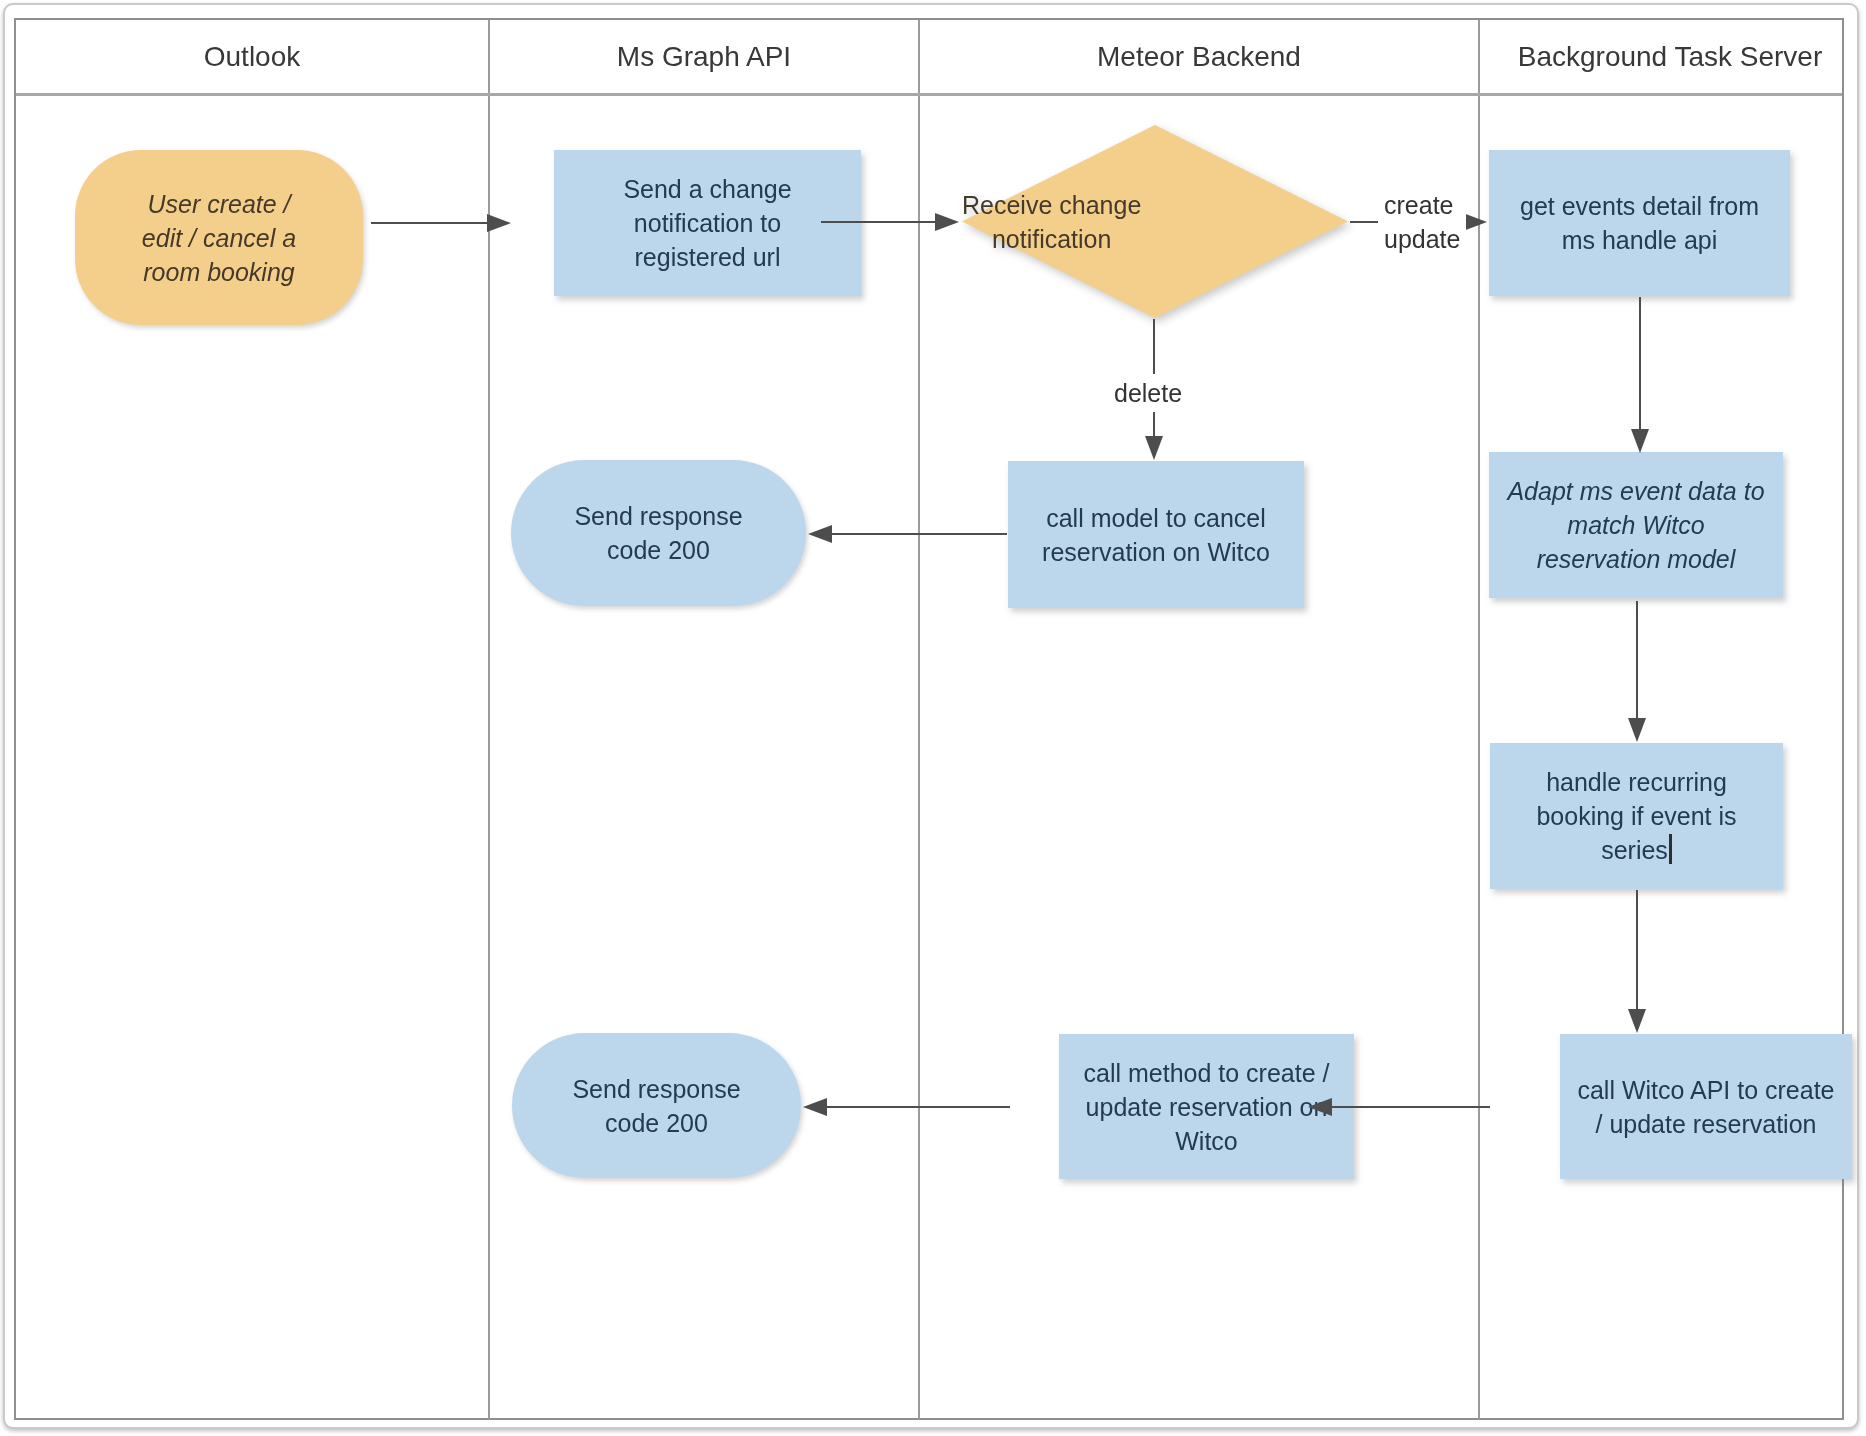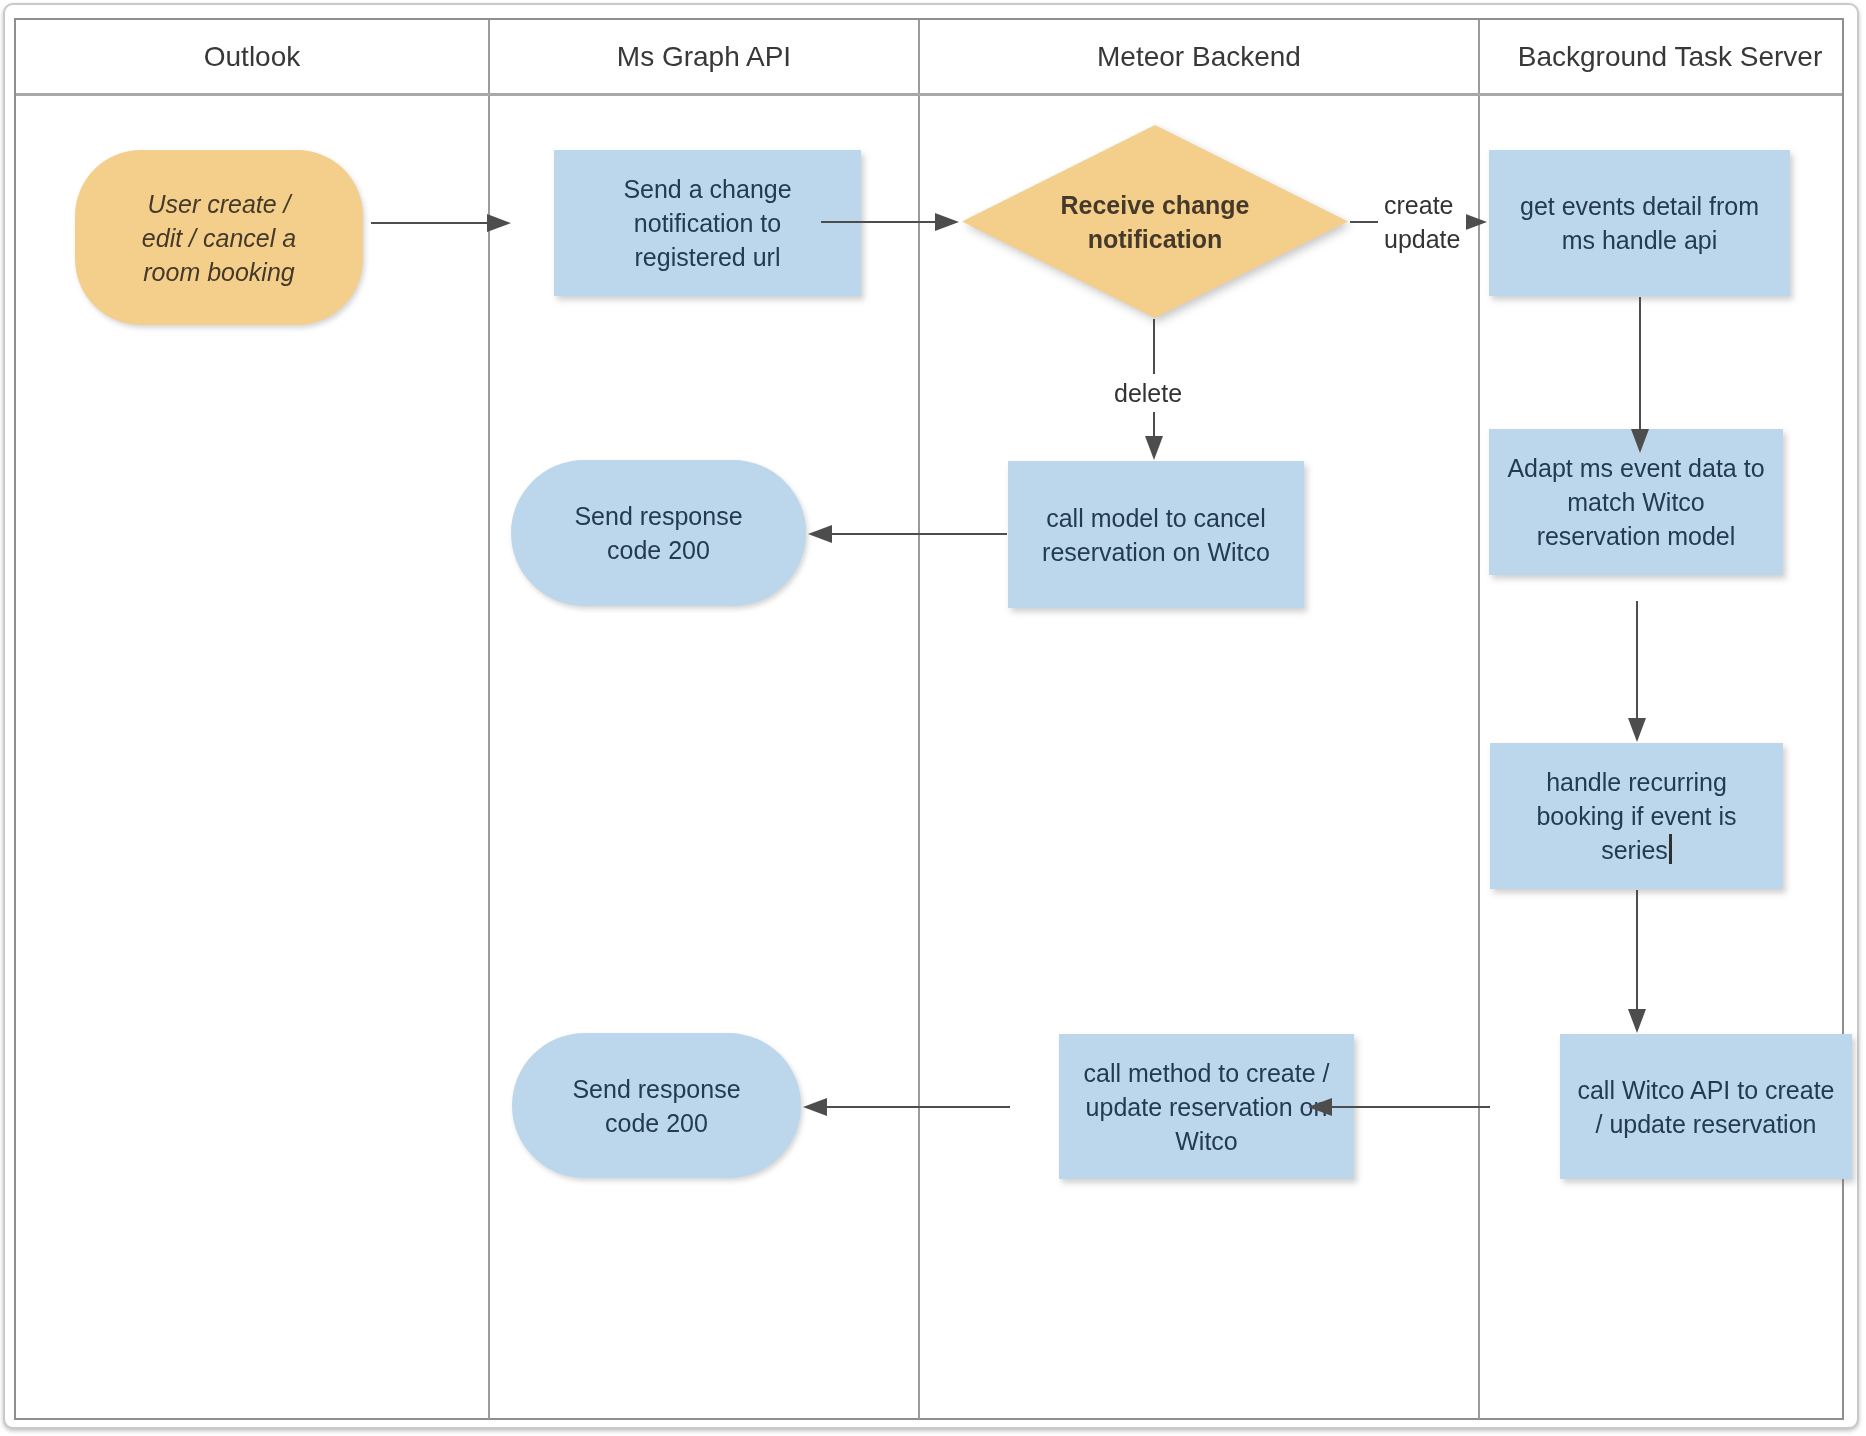--- a/index.html
+++ b/index.html
@@ -35,23 +35,23 @@
 
   .node{position:absolute;z-index:2;display:flex;align-items:center;justify-content:center;
         text-align:center;font-size:25px;line-height:34px;}
   .node .label{white-space:pre;}
   .rect{background:var(--node-blue);color:var(--node-text-blue);
         box-shadow:3px 4px 6px rgba(120,120,120,0.35);}
   .stadium-blue{background:var(--node-blue);color:var(--node-text-blue);
         border-radius:73px;box-shadow:2px 3px 5px rgba(120,120,120,0.3);}
   .stadium-orange{background:var(--node-orange);color:var(--node-text-dark);
         border-radius:66px;box-shadow:2px 3px 5px rgba(120,120,120,0.3);}
-  .diamond-wrap{position:absolute;z-index:2;display:flex;align-items:center;justify-content:center;
+  .diamond-wrap{position:absolute;z-index:2;display:flex;align-items:center;justify-content:flex-start;
         text-align:center;font-size:25px;line-height:34px;color:var(--node-text-dark);
-        filter:drop-shadow(3px 4px 4px rgba(120,120,120,0.4));font-weight:bold;}
+        filter:drop-shadow(3px 4px 4px rgba(120,120,120,0.4));}
   .diamond{position:absolute;left:0;top:0;right:0;bottom:0;background:var(--node-orange);
         clip-path:polygon(50% 0%,100% 50%,50% 100%,0% 50%);}
   .diamond-wrap .label{position:relative;white-space:pre;}
 
   .edges{position:absolute;left:0;top:0;z-index:3;pointer-events:none;}
 
   .edge-label{position:absolute;z-index:4;background:#ffffff;color:var(--label-text);
         font-size:25px;line-height:34px;padding:2px 6px;white-space:pre;}
 
   .text-cursor{display:inline-block;width:3px;height:30px;background:#2f2f2f;
@@ -104,21 +104,21 @@
   <div class="node stadium-blue" style="left:511px;top:460px;width:295px;height:146px;">
     <span class="label">Send response
 code 200</span>
   </div>
 
   <div class="node rect" style="left:1008px;top:461px;width:296px;height:147px;">
     <span class="label">call model to cancel
 reservation on Witco</span>
   </div>
 
-  <div class="node rect" style="left:1489px;top:429px;width:294px;height:146px;">
+  <div class="node rect" style="left:1489px;top:452px;width:294px;height:146px;font-style:italic;">
     <span class="label">Adapt ms event data to
 match Witco
 reservation model</span>
   </div>
 
   <div class="node rect" style="left:1490px;top:743px;width:293px;height:146px;">
     <span class="label"><span>handle recurring
 booking if event is
 series</span><span class="text-cursor"></span></span>
   </div>

